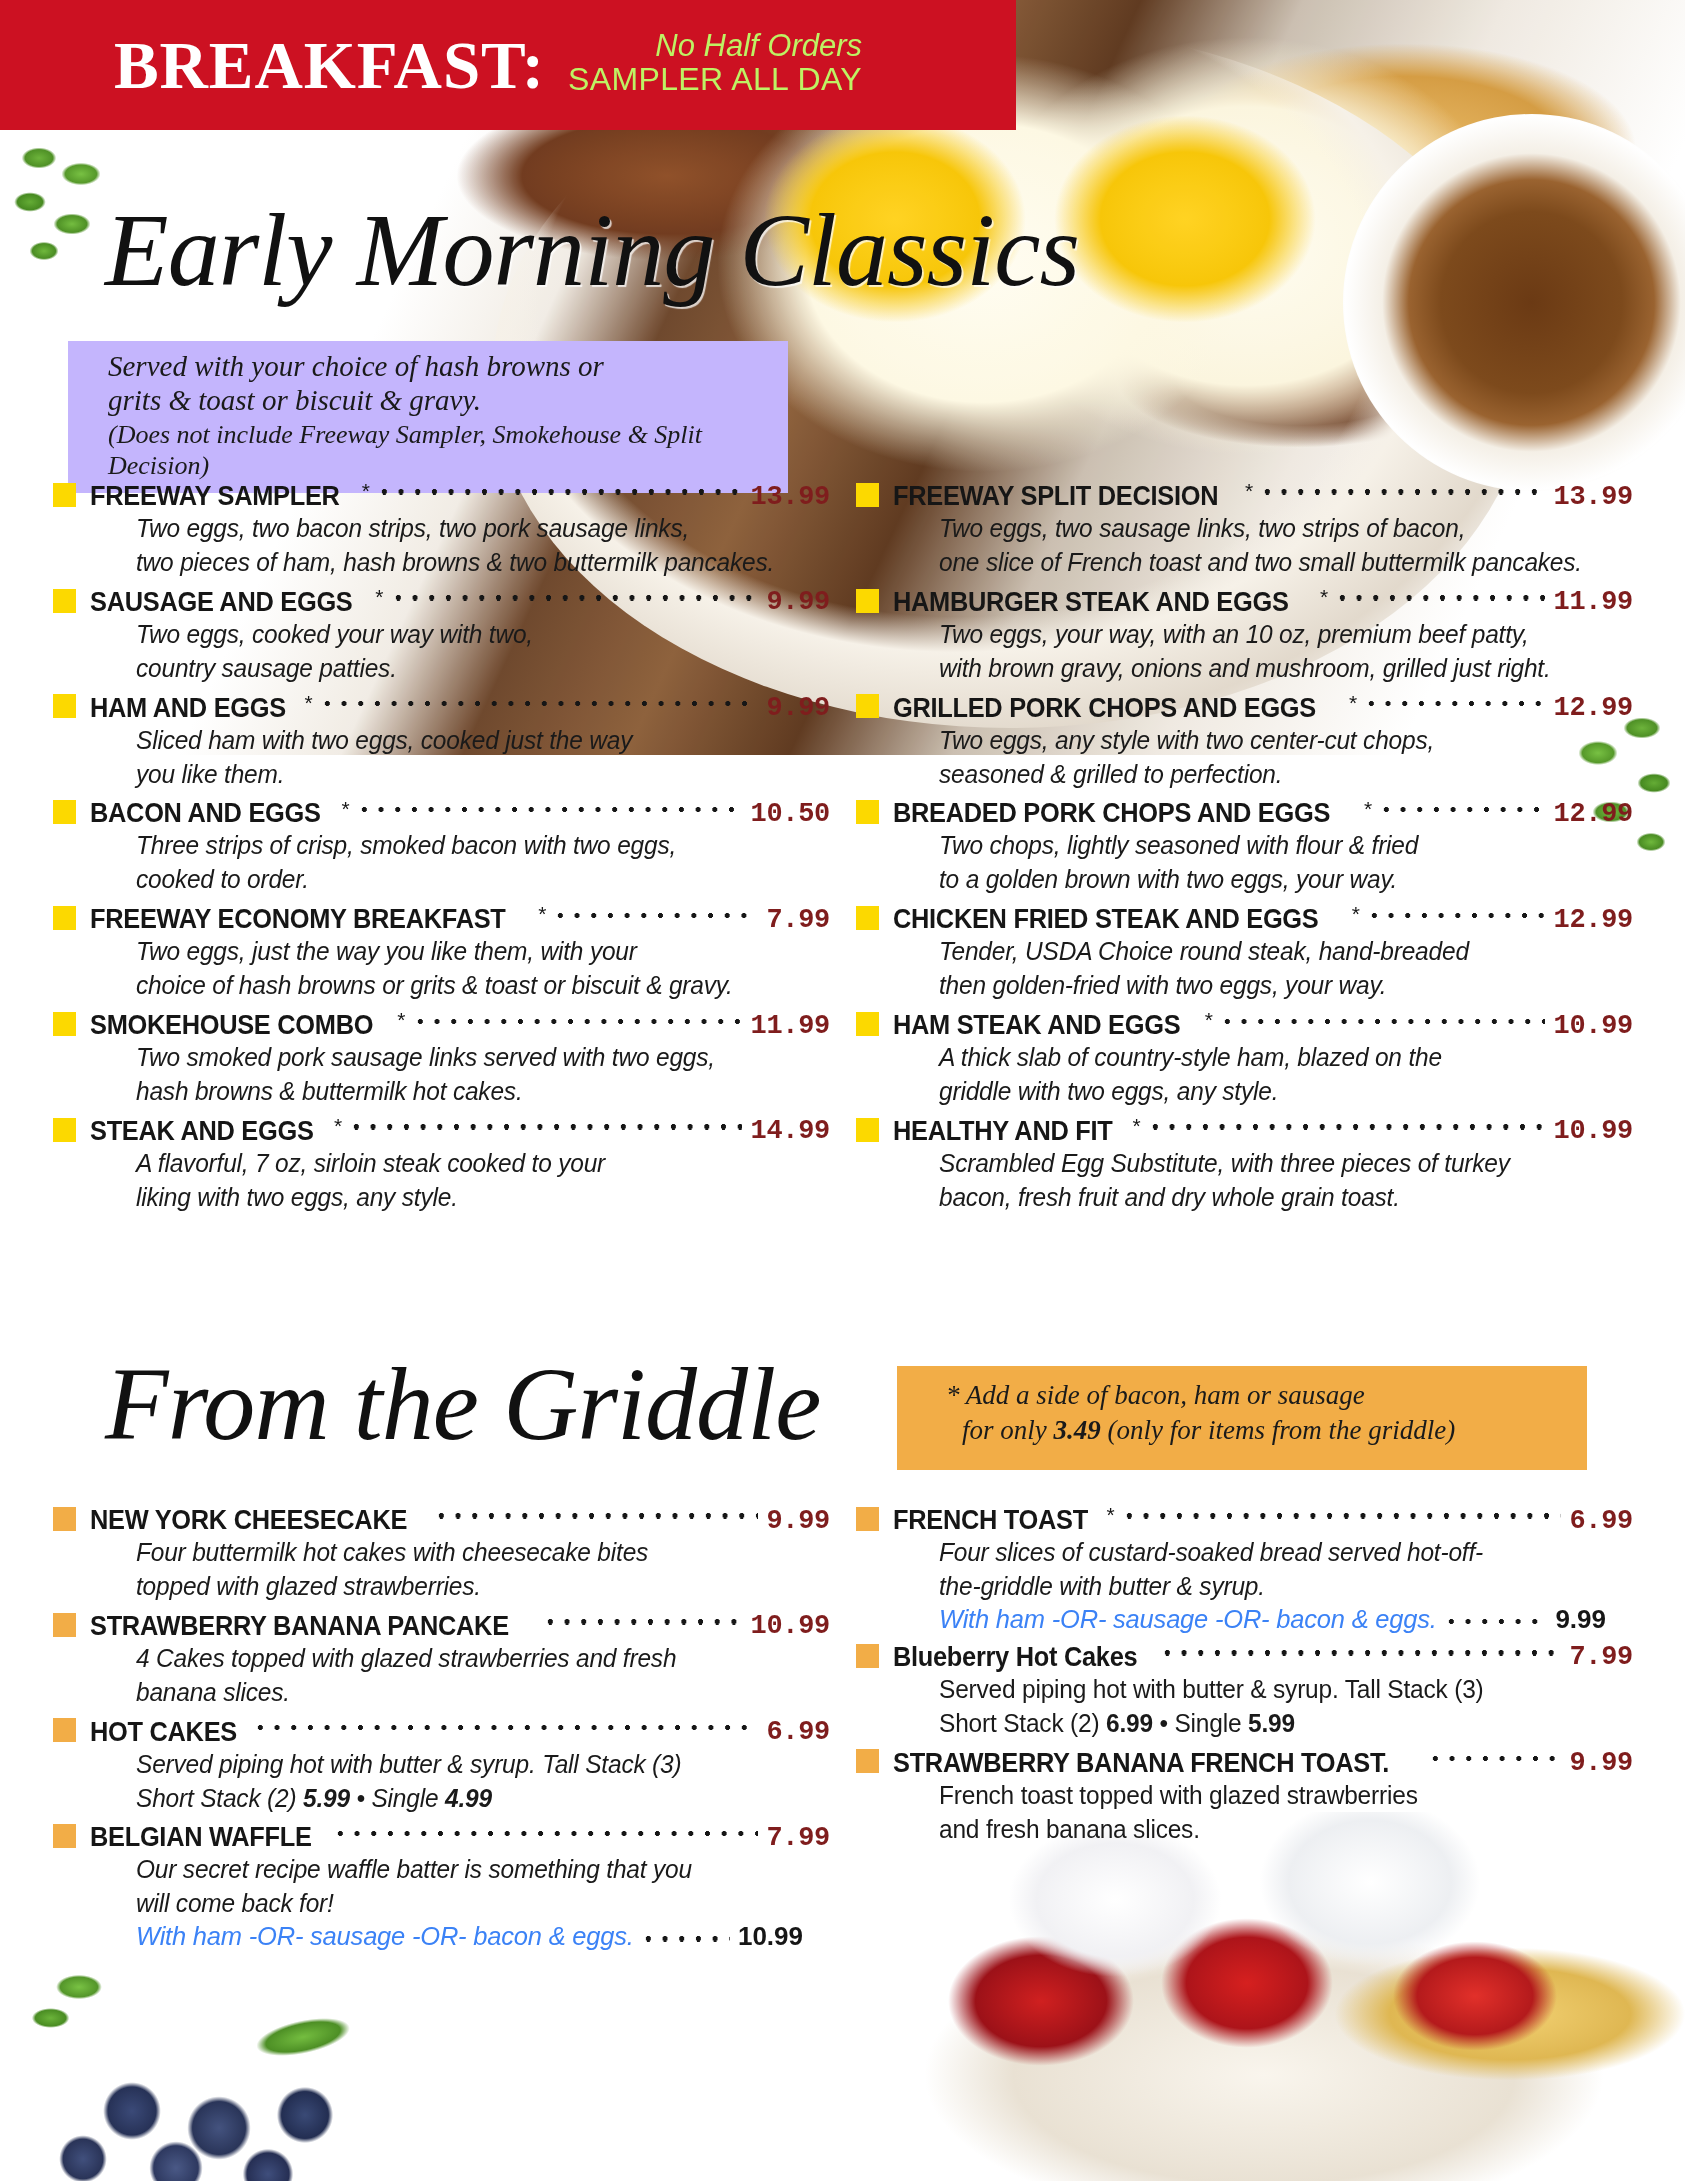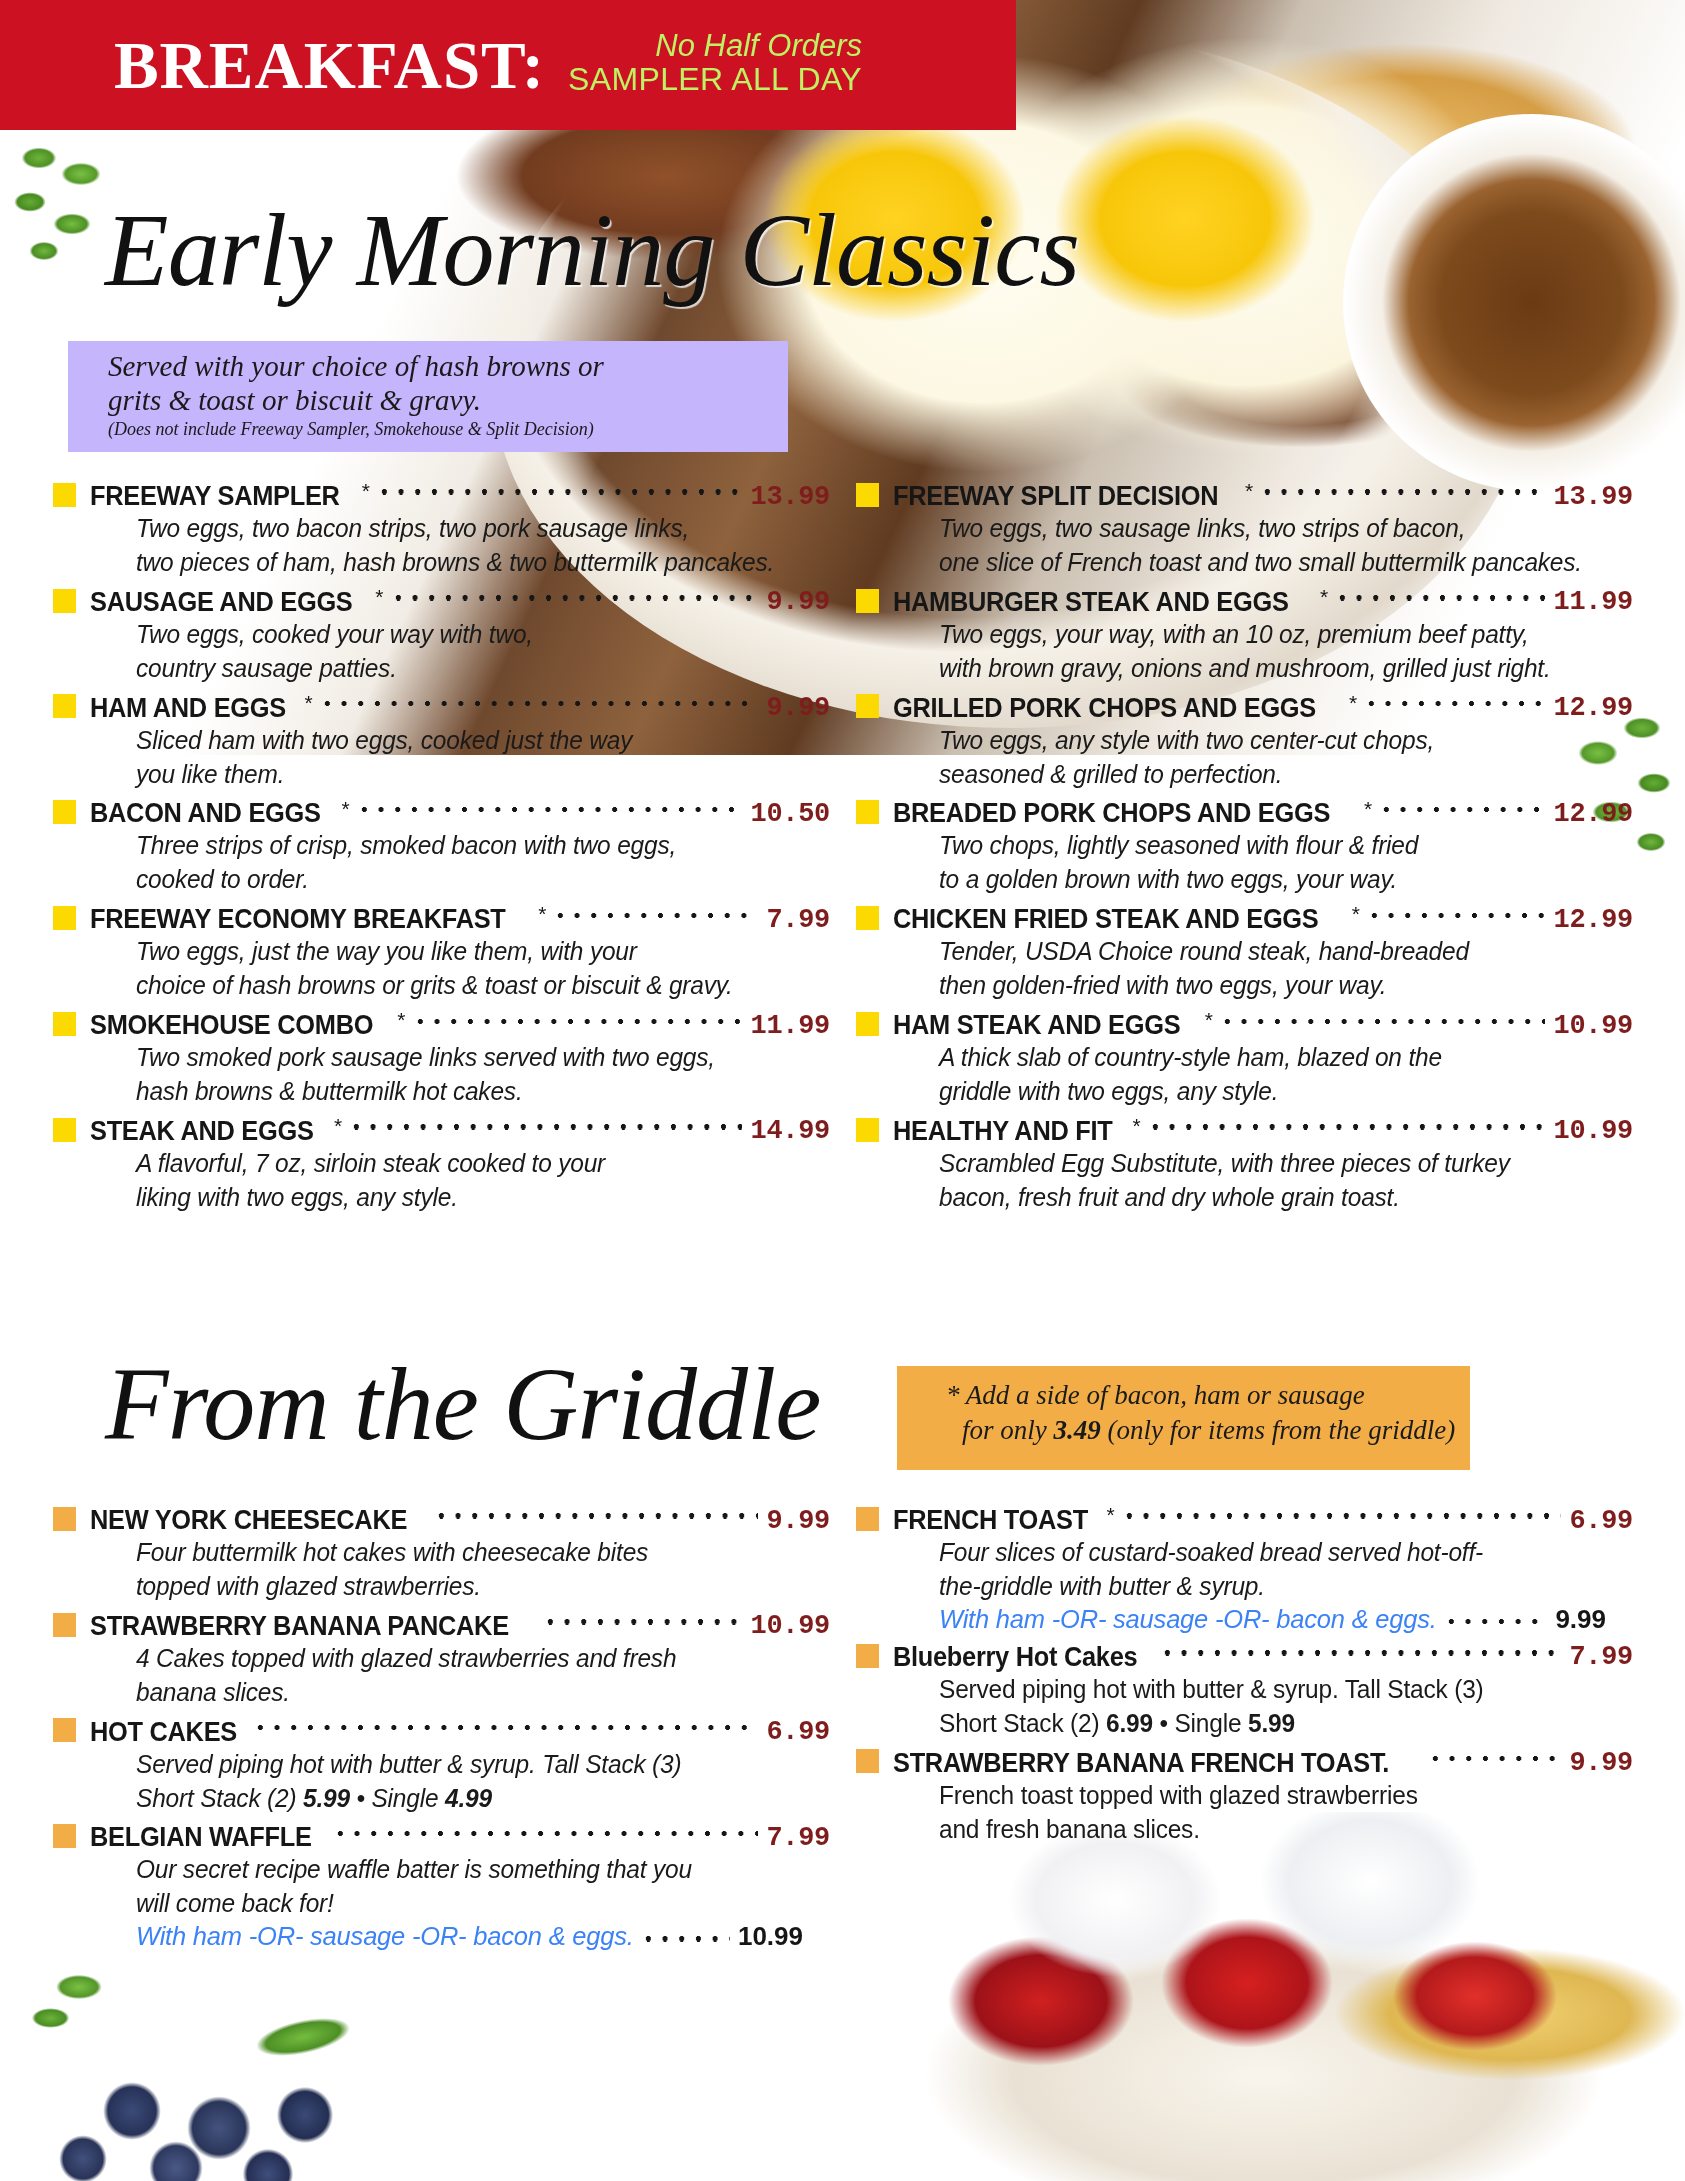--- a/index.html
+++ b/index.html
@@ -193,31 +193,31 @@
   .note-line {
     font-family: "Liberation Serif", serif;
     font-style: italic;
     font-size: 29px;
     color: #1a1a1a;
     line-height: 1.17;
   }
   .note-small {
     font-family: "Liberation Serif", serif;
     font-style: italic;
-    font-size: 18px;
+    font-size: 26px;
     color: #1a1a1a;
     line-height: 1.2;
     margin-top: 0.9px;
   }
 
   
   .note-orange {
     position: absolute;
     left: 897px; top: 1366px;
-    width: 573px; height: 104px;
+    width: 690px; height: 104px;
     background: #f2ad47;
     z-index: 6;
     padding-top: 12.3px;
   }
   .note-orange .ol {
     font-family: "Liberation Serif", serif;
     font-style: italic;
     font-size: 27px;
     color: #1a1a1a;
     line-height: 1.3;

